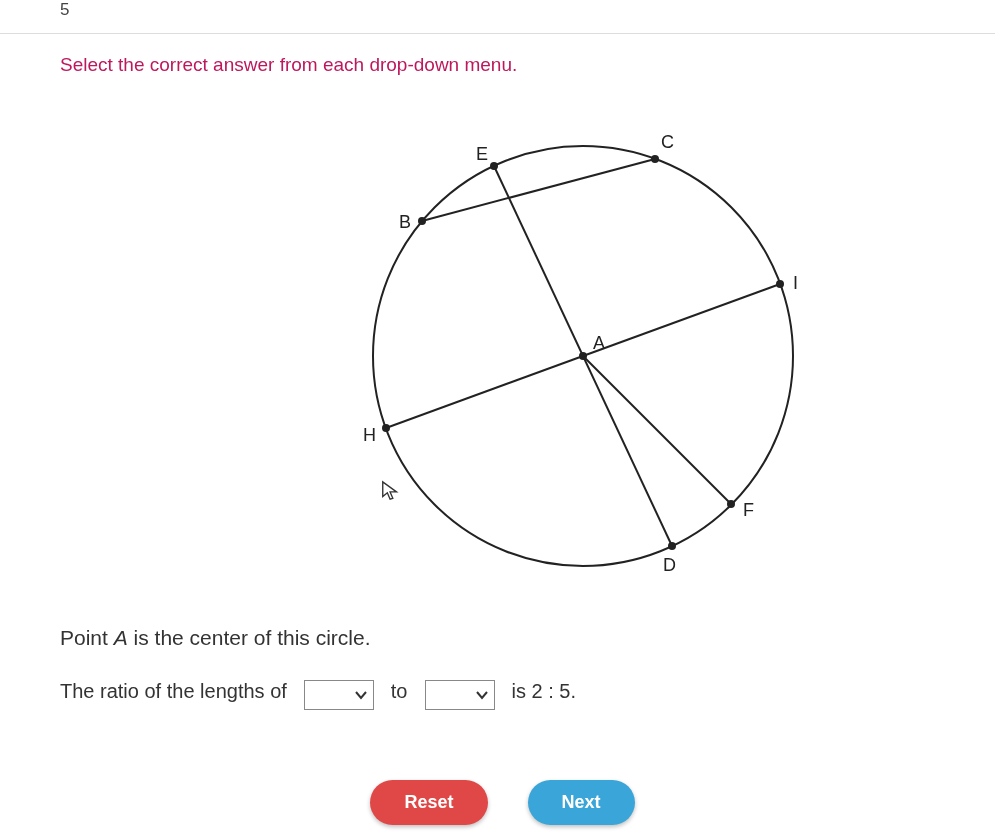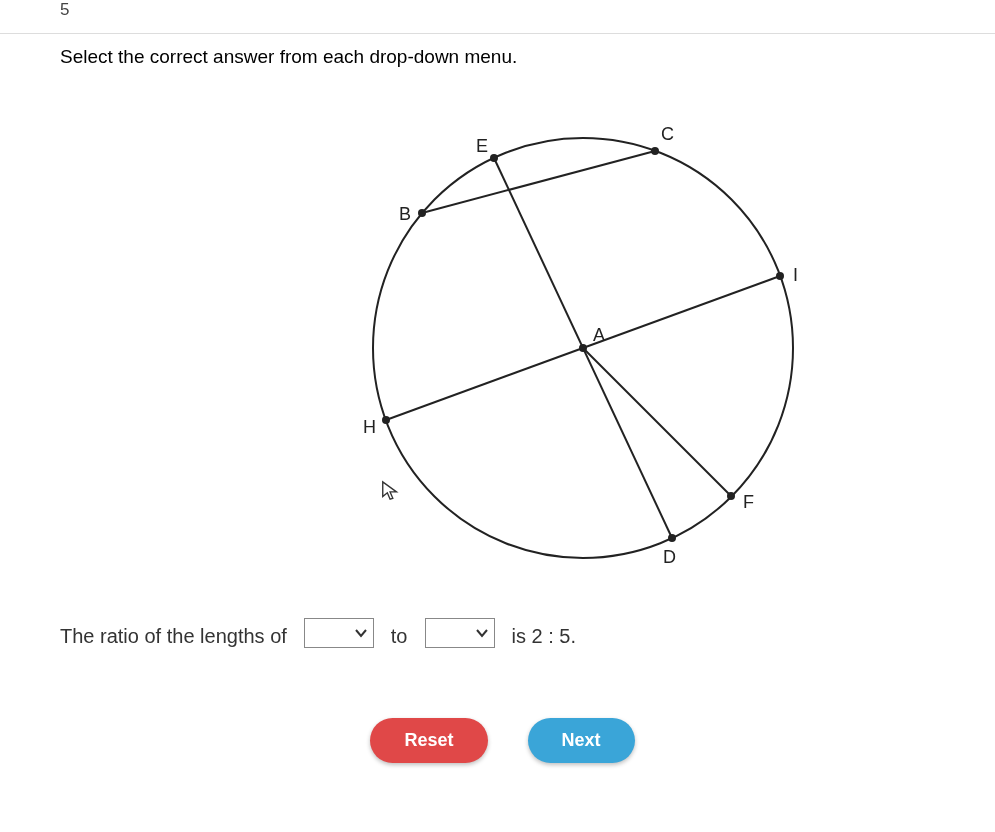--- a/index.html
+++ b/index.html
@@ -25,40 +25,40 @@
       font-size: 17px;
       font-weight: 500;
     }
     .topbar {
       height: 14px;
       border-bottom: 1px solid #ddd;
       margin-left: -60px;
       margin-right: -50px;
     }
     .instruction {
-      margin-top: 12px;
-      color: #000000;
+      margin-top: 20px;
+      color: #be185d;
       font-size: 19px;
     }
     .diagram-wrap {
       display: flex;
       justify-content: center;
       margin: 30px 0 20px 120px;
     }
     .statement {
       color: #333;
       font-size: 21px;
       margin: 10px 0 30px 0;
     }
     .statement .italic { font-style: italic; }
     .answer-line {
       color: #333;
       font-size: 20px;
       display: flex;
-      align-items: flex-end;
+      align-items: flex-start;
       gap: 17px;
       flex-wrap: wrap;
     }
     .dropdown {
       border: 1px solid #888;
       background: #fff;
       height: 30px;
       width: 70px;
       display: inline-flex;
       align-items: center;
@@ -140,20 +140,23 @@
 
       <line x1="83" y1="322" x2="477" y2="178" stroke="#222" stroke-width="2"></line>
 
       <circle cx="428" cy="398" r="4" fill="#222"></circle>
       <text x="440" y="410">F</text>
 
       <line x1="280" y1="250" x2="428" y2="398" stroke="#222" stroke-width="2"></line>
     </svg>
   </div>
 
+  <div class="statement">
+    <span>Point </span><span class="italic">A</span><span> is the center of this circle.</span>
+  </div>
 
   <div class="answer-line">
     <span>The ratio of the lengths of</span>
     <span class="dropdown">
       <svg class="chev" viewBox="0 0 12 12">
           <path d="M1 3 L6 9 L11 3" fill="none" stroke="#333" stroke-width="2"></path>
         </svg>
     </span>
     <span>to</span>
     <span class="dropdown">

